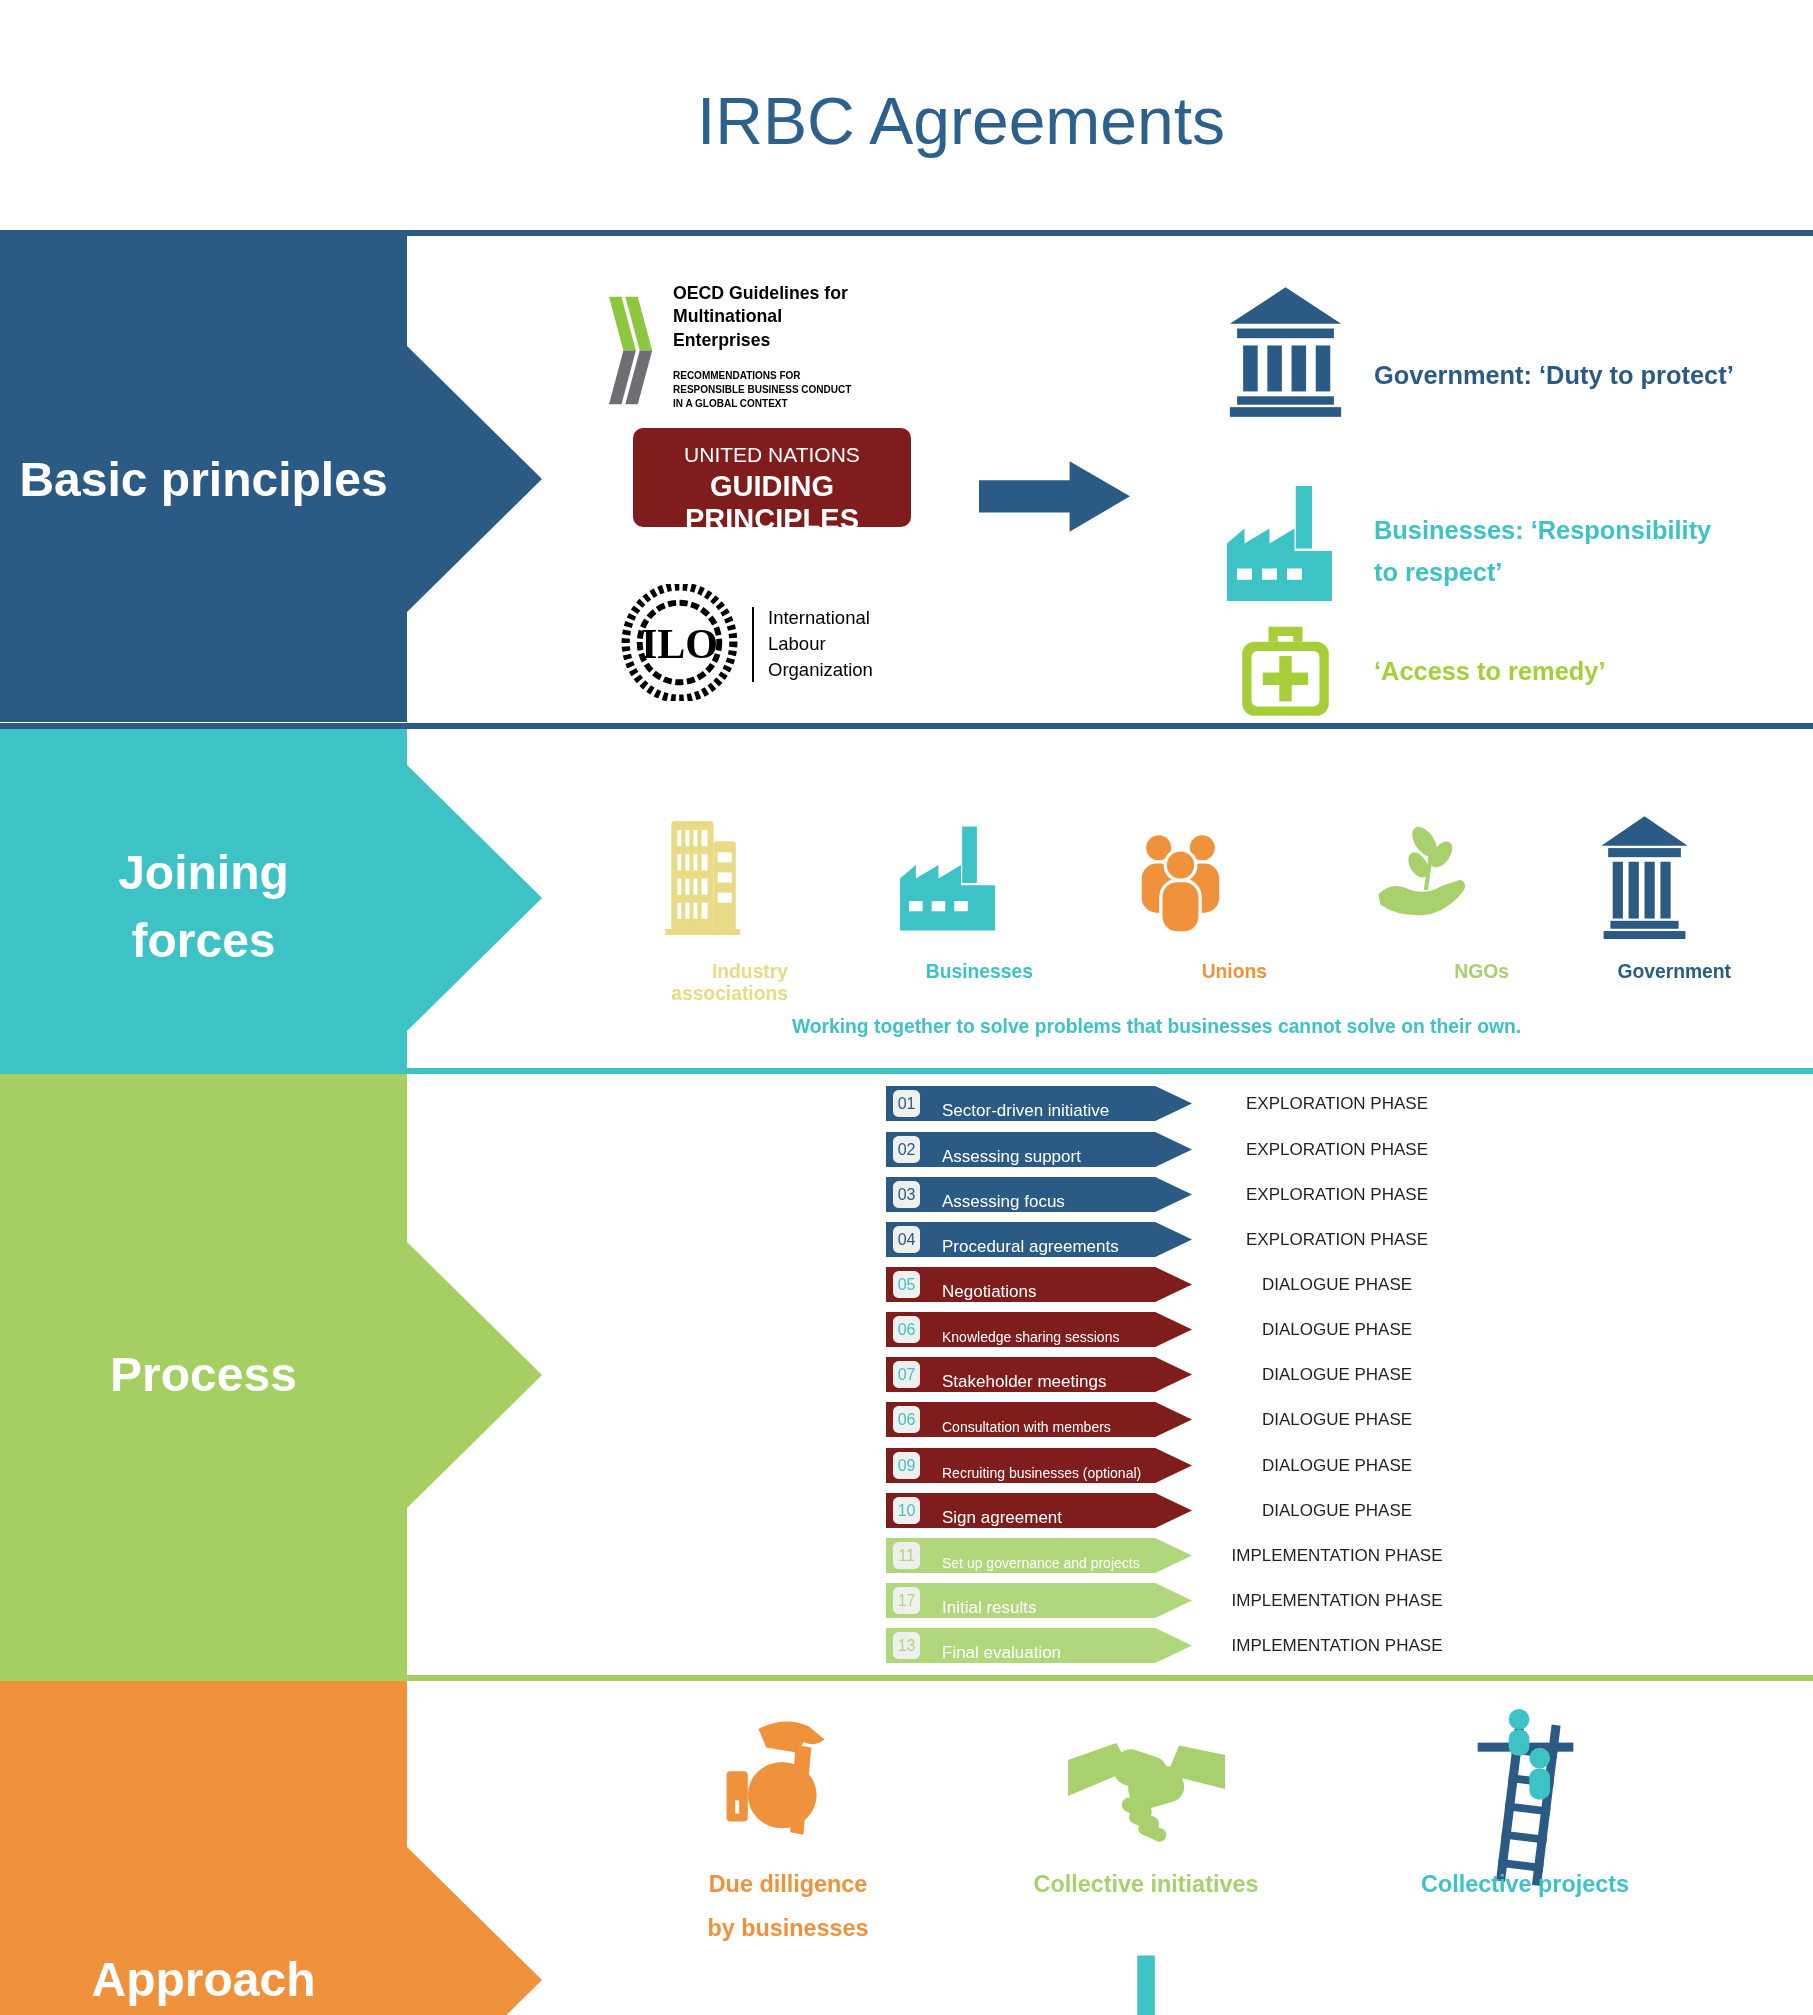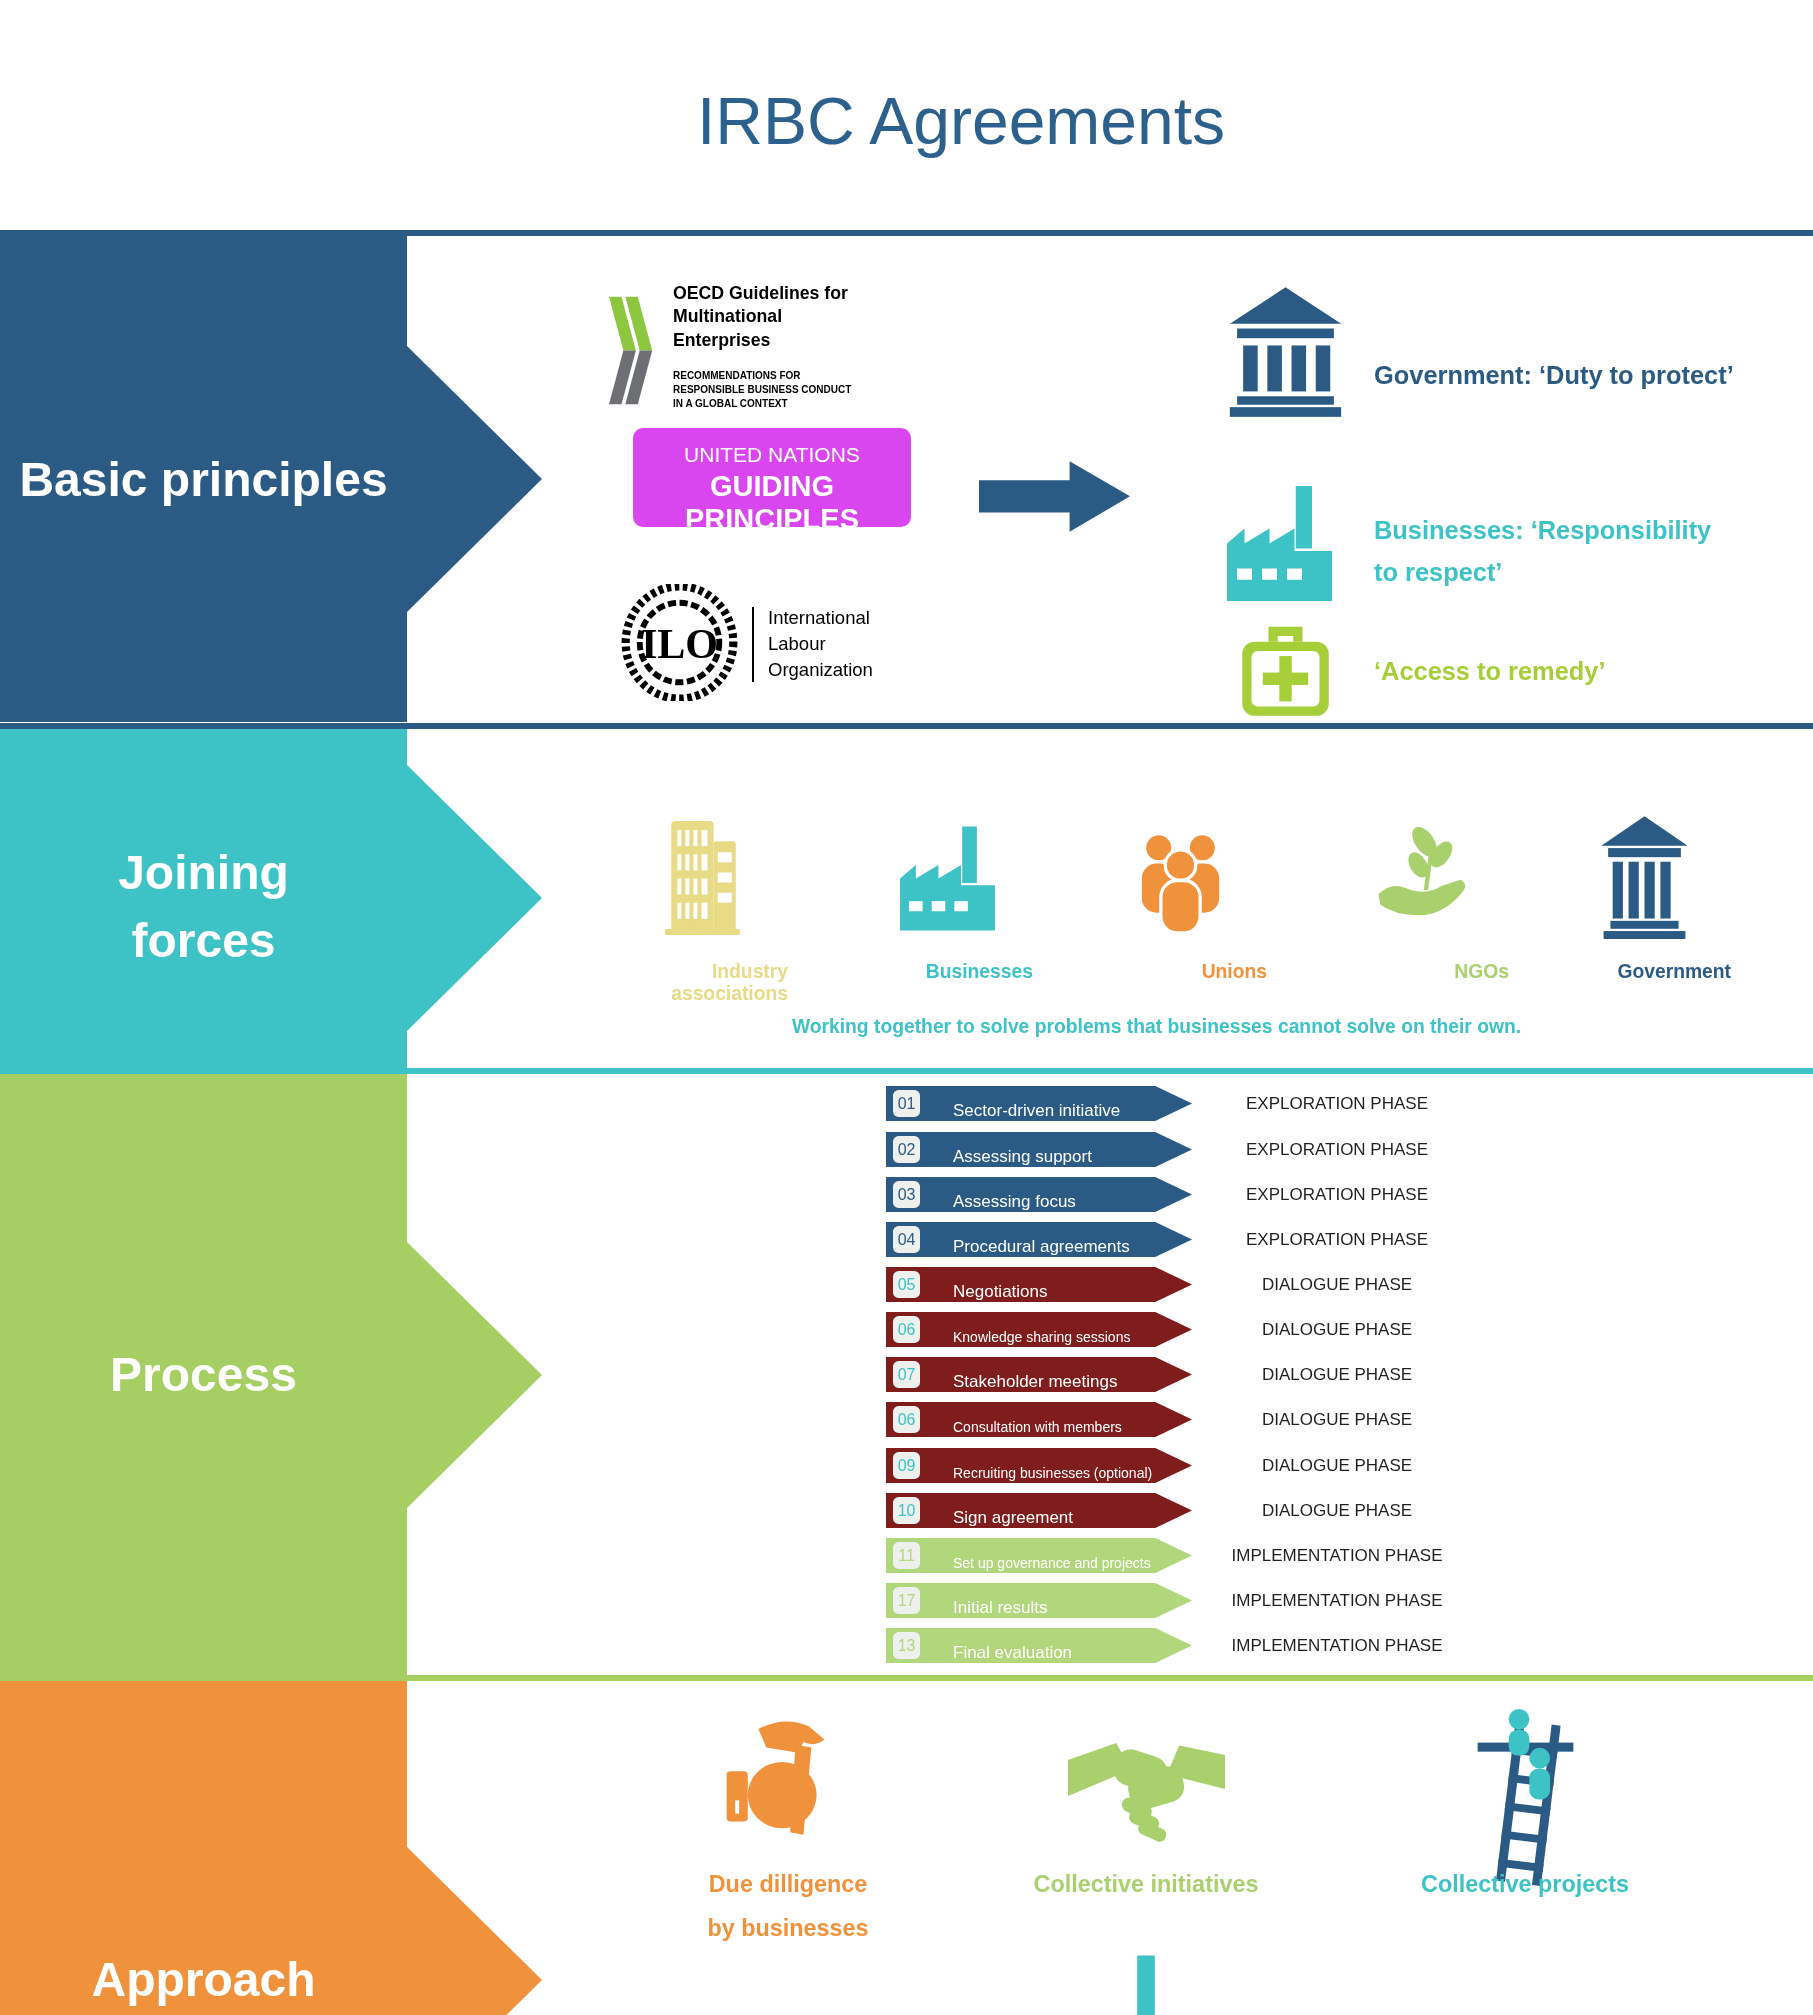--- a/index.html
+++ b/index.html
@@ -16,21 +16,21 @@
   .bandlabel{position:absolute;left:0;width:407px;text-align:center;color:#fff;
              font-weight:bold;font-size:48px;line-height:68px;}
   
   .prow{position:absolute;left:858px;height:35px;width:605px;margin-left:28px;}
   .parrow{position:absolute;left:0;top:0;width:306px;height:35px;
           clip-path:polygon(0 0,88% 0,100% 50%,88% 100%,0 100%);}
   .pa{background:#2b5b84}.pb{background:#7f1d1d}.pc{background:#b1d77c}
   .pnum{position:absolute;left:7.3px;top:4.4px;width:26.6px;height:26.6px;border-radius:5.6px;
         background:#eef0ee;display:flex;align-items:center;justify-content:center;font-size:16px;}
   .pa .pnum{color:#2b5b84}.pb .pnum{color:#3dc2c5}.pc .pnum{color:#b1d77c}
-  .plabel{position:absolute;left:67px;top:0;height:49px;display:flex;align-items:center;
+  .plabel{position:absolute;left:56px;top:0;height:49px;display:flex;align-items:center;
           color:#fff;font-size:17px;white-space:nowrap;}
   .p-small .plabel{font-size:14px;}
   .pphase{position:absolute;left:334px;top:0;width:234px;height:35px;display:flex;
           align-items:center;justify-content:center;color:#231f20;font-size:17px;white-space:nowrap;}
   .jflabel{position:absolute;width:177px;text-align:right;font-weight:bold;font-size:19.3px;}
   .mlabel{position:absolute;text-align:center;font-weight:bold;font-size:23.4px;line-height:44px;}
 </style>
 </head>
 <body>
 
@@ -66,21 +66,21 @@
     <div>OECD Guidelines for</div>
     <div>Multinational</div>
     <div>Enterprises</div>
   </div>
   <div class="ab" style="left:673px;top:369px;width:258px;font-weight:bold;font-size:10px;line-height:14px;color:#000;">
     <div>RECOMMENDATIONS FOR</div>
     <div>RESPONSIBLE BUSINESS CONDUCT</div>
     <div>IN A GLOBAL CONTEXT</div>
   </div>
 
-  <div class="ab" style="left:633px;top:428px;width:278px;height:99px;background:#d946ef;color:#fff;text-align:center;border-radius:10px;">
+  <div class="ab" style="left:633px;top:428px;width:278px;height:99px;background:#7f1d1d;color:#fff;text-align:center;border-radius:10px;">
     <div style="margin-top:15.3px;font-size:21px;">UNITED NATIONS</div>
     <div style="font-size:29px;font-weight:bold;margin-top:2.4px;">GUIDING PRINCIPLES</div>
     <div style="margin-top:1.6px;">
       <span style="font-size:15.3px;">ON</span>
       <span style="font-size:30px;font-weight:bold;">BUSINESS</span>
     </div>
     <div style="font-size:21.4px;margin-top:0.8px;">&amp; HUMAN RIGHTS</div>
   </div>
 
   <svg class="ab" style="left:621px;top:584px;" width="117" height="117" viewBox="0 0 100 100">

